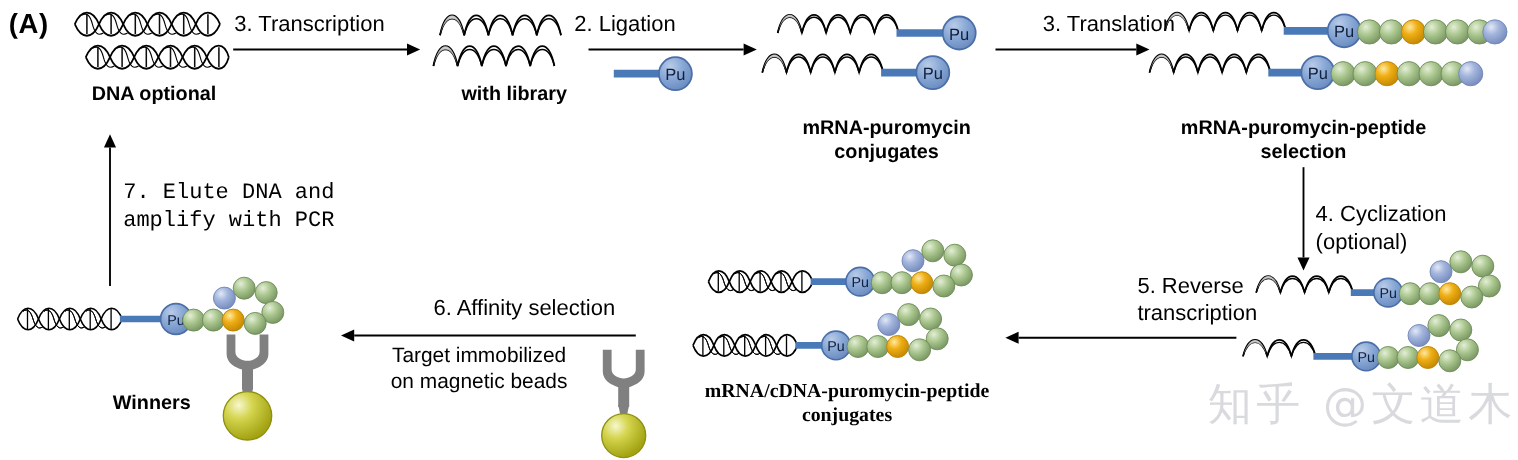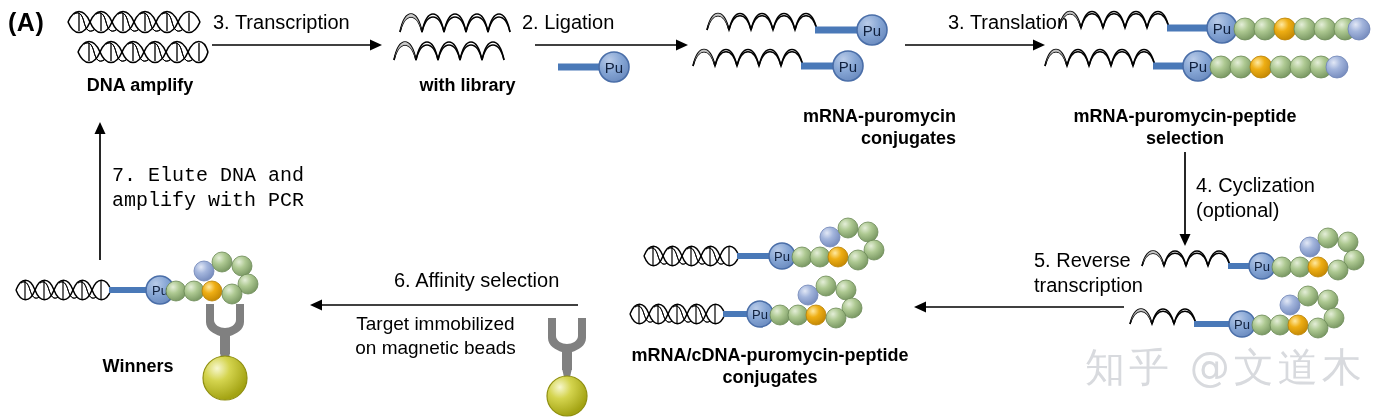--- a/index.html
+++ b/index.html
@@ -9,21 +9,21 @@
     color:#000;
   }
   .abs{position:absolute;}
   .panel-label{font-size:25px;font-weight:bold;letter-spacing:.5px;}
   .step-label{font-size:20px;line-height:25px;color:#000;white-space:pre-line;}
   .node-label{font-size:18px;font-weight:bold;line-height:22px;text-align:center;}
   .sub-note{font-size:19px;line-height:24px;text-align:center;color:#000;}
   .arrow-h,.arrow-v{pointer-events:none;}
   .watermark{
     font-size:40px;color:#d8dade;font-family:"DejaVu Sans", sans-serif;
-    letter-spacing:4px;white-space:nowrap;user-select:none;
+    letter-spacing:4px;white-space:nowrap;user-select:none;margin-left:13px;
   }
   svg{display:block;overflow:visible;}
 </style>
 </head>
 <body>
 
 <div class="abs panel-label" style="left:8px;top:8px;">(A)</div>
 
 <svg class="abs" width="0" height="0" style="left:0;top:0;" aria-hidden="true">
   <defs>
@@ -98,21 +98,21 @@
             <line x1="33" y1="5" x2="33" y2="23"></line>
           <line x1="55" y1="5" x2="55" y2="23"></line>
             <line x1="77" y1="5" x2="77" y2="23"></line>
           <line x1="99" y1="5" x2="99" y2="23"></line>
             <line x1="121" y1="5" x2="121" y2="23"></line>
         </g>
       </g>
     </g>
   </svg>
 </div>
-<div class="abs node-label" style="left:60px;top:74px;width:160px;">DNA amplify</div>
+<div class="abs node-label" style="left:60px;top:74px;width:160px;">DNA optional</div>
 
 <div class="abs step-label" style="left:213px;top:10px;">3. Transcription</div>
 <svg class="abs arrow-h" style="left:212px;top:38px;" width="172" height="14">
   <line x1="0" y1="7" x2="158" y2="7" stroke="#000" stroke-width="1.7"></line>
   <polygon points="158,1.5 170,7 158,12.5" fill="#000"></polygon>
 </svg>
 
 <div class="abs" style="left:398px;top:6px;">
   <svg width="130" height="62" viewBox="0 0 130 62">
     <g transform="translate(2,2)">
@@ -153,21 +153,21 @@
     <g transform="translate(0,36)">
       <path d="M0,22 C5,0 17,0 22,22 C27,0 39,0 44,22 C49,0 61,0 66,22 C71,0 83,0 88,22 C93,0 105,0 110,22" fill="none" stroke="#000" stroke-width="1.6"></path>
       <path d="M0,22 C5,3 17,3 22,22 C27,3 39,3 44,22 C49,3 61,3 66,22 C71,3 83,3 88,22 C93,3 105,3 110,22" fill="none" stroke="#000" stroke-width="1.3"></path>
       <path d="M0,22 C5,0 17,0 22,22 C27,3 39,3 44,22 C49,3 61,3 66,22 C71,3 83,3 88,22 C93,3 105,3 110,22 C105,3 93,3 88,22 C83,3 71,3 66,22 C61,3 49,3 44,22 C39,3 27,3 22,22 C17,3 5,3 0,22 Z" fill="url(#gRibbon)" opacity=".9"></path>
       <line x1="108" y1="22" x2="140" y2="22" stroke="#4a79b8" stroke-width="7"></line>
       <circle cx="155" cy="22" r="15" fill="url(#gPu)" stroke="#4a6ea8" stroke-width="1.6"></circle>
       <text x="155" y="28" text-anchor="middle" font-size="15" font-family="Liberation Sans, sans-serif" fill="#10203d">Pu</text>
     </g>
   </svg>
 </div>
-<div class="abs node-label" style="left:696px;top:105px;width:260px;white-space:pre-line;text-align:right;">mRNA-puromycin
+<div class="abs node-label" style="left:676px;top:105px;width:260px;white-space:pre-line;">mRNA-puromycin
 conjugates</div>
 
 <div class="abs step-label" style="left:908px;top:10px;margin-left:40px;">3. Translation</div>
 <svg class="abs arrow-h" style="left:905px;top:38px;" width="142" height="14">
   <line x1="0" y1="7" x2="128" y2="7" stroke="#000" stroke-width="1.7"></line>
   <polygon points="128,1.5 140,7 128,12.5" fill="#000"></polygon>
 </svg>
 
 <div class="abs" style="left:1045px;top:6px;">
   <svg width="330" height="92" viewBox="0 0 330 92">
@@ -205,21 +205,21 @@
         <circle cx="256" cy="23" r="11" fill="url(#gGreen)" stroke="#6c8a57" stroke-width=".8"></circle>
         <circle cx="276" cy="23" r="11" fill="url(#gGreen)" stroke="#6c8a57" stroke-width=".8"></circle>
         <circle cx="292" cy="23" r="11" fill="url(#gBlueB)" stroke="#6f84b5" stroke-width=".8"></circle>
       </g>
     </g>
   </svg>
 </div>
 <div class="abs node-label" style="left:1020px;top:105px;width:330px;white-space:pre-line;">mRNA-puromycin-peptide
 selection</div>
 
-<div class="abs step-label" style="left:1196px;top:173px;">4. Cyclization
+<div class="abs step-label" style="left:1196px;top:183px;">4. Cyclization
 (optional)</div>
 <svg class="abs arrow-v" style="left:1178px;top:152px;" width="14" height="96">
   <line x1="7" y1="0" x2="7" y2="82" stroke="#000" stroke-width="1.7"></line>
   <polygon points="1.5,82 7,94 12.5,82" fill="#000"></polygon>
 </svg>
 
 <div class="abs" style="left:1142px;top:248px;">
   <svg width="240" height="118" viewBox="0 0 240 118">
 
     <g transform="translate(0,0)">
@@ -328,21 +328,21 @@
         <circle cx="186" cy="15" r="10" fill="url(#gGold)" stroke="#b98205" stroke-width=".8"></circle>
         <circle cx="178" cy="-5" r="10" fill="url(#gBlueB)" stroke="#6f84b5" stroke-width=".8"></circle>
         <circle cx="196" cy="-14" r="10" fill="url(#gGreen)" stroke="#6c8a57" stroke-width=".8"></circle>
         <circle cx="216" cy="-10" r="10" fill="url(#gGreen)" stroke="#6c8a57" stroke-width=".8"></circle>
         <circle cx="222" cy="8" r="10" fill="url(#gGreen)" stroke="#6c8a57" stroke-width=".8"></circle>
         <circle cx="206" cy="18" r="10" fill="url(#gGreen)" stroke="#6c8a57" stroke-width=".8"></circle>
       </g>
     </g>
   </svg>
 </div>
-<div class="abs node-label" style="left:570px;top:344px;width:400px;white-space:pre-line;">mRNA/cDNA-puromycin-peptide
+<div class="abs node-label" style="left:570px;top:344px;width:400px;white-space:pre-line;font-family:Liberation Serif, serif;">mRNA/cDNA-puromycin-peptide
 conjugates</div>
 
 <div class="abs step-label" style="left:350px;top:268px;margin-left:44px;">6. Affinity selection</div>
 <svg class="abs arrow-h" style="left:310px;top:298px;" width="270" height="14">
   <line x1="12" y1="7" x2="268" y2="7" stroke="#000" stroke-width="1.7"></line>
   <polygon points="12,1.5 0,7 12,12.5" fill="#000"></polygon>
 </svg>
 <div class="abs sub-note" style="left:333px;top:312px;width:205px;text-align:center;white-space:pre-line;">Target immobilized
 on magnetic beads</div>
 

